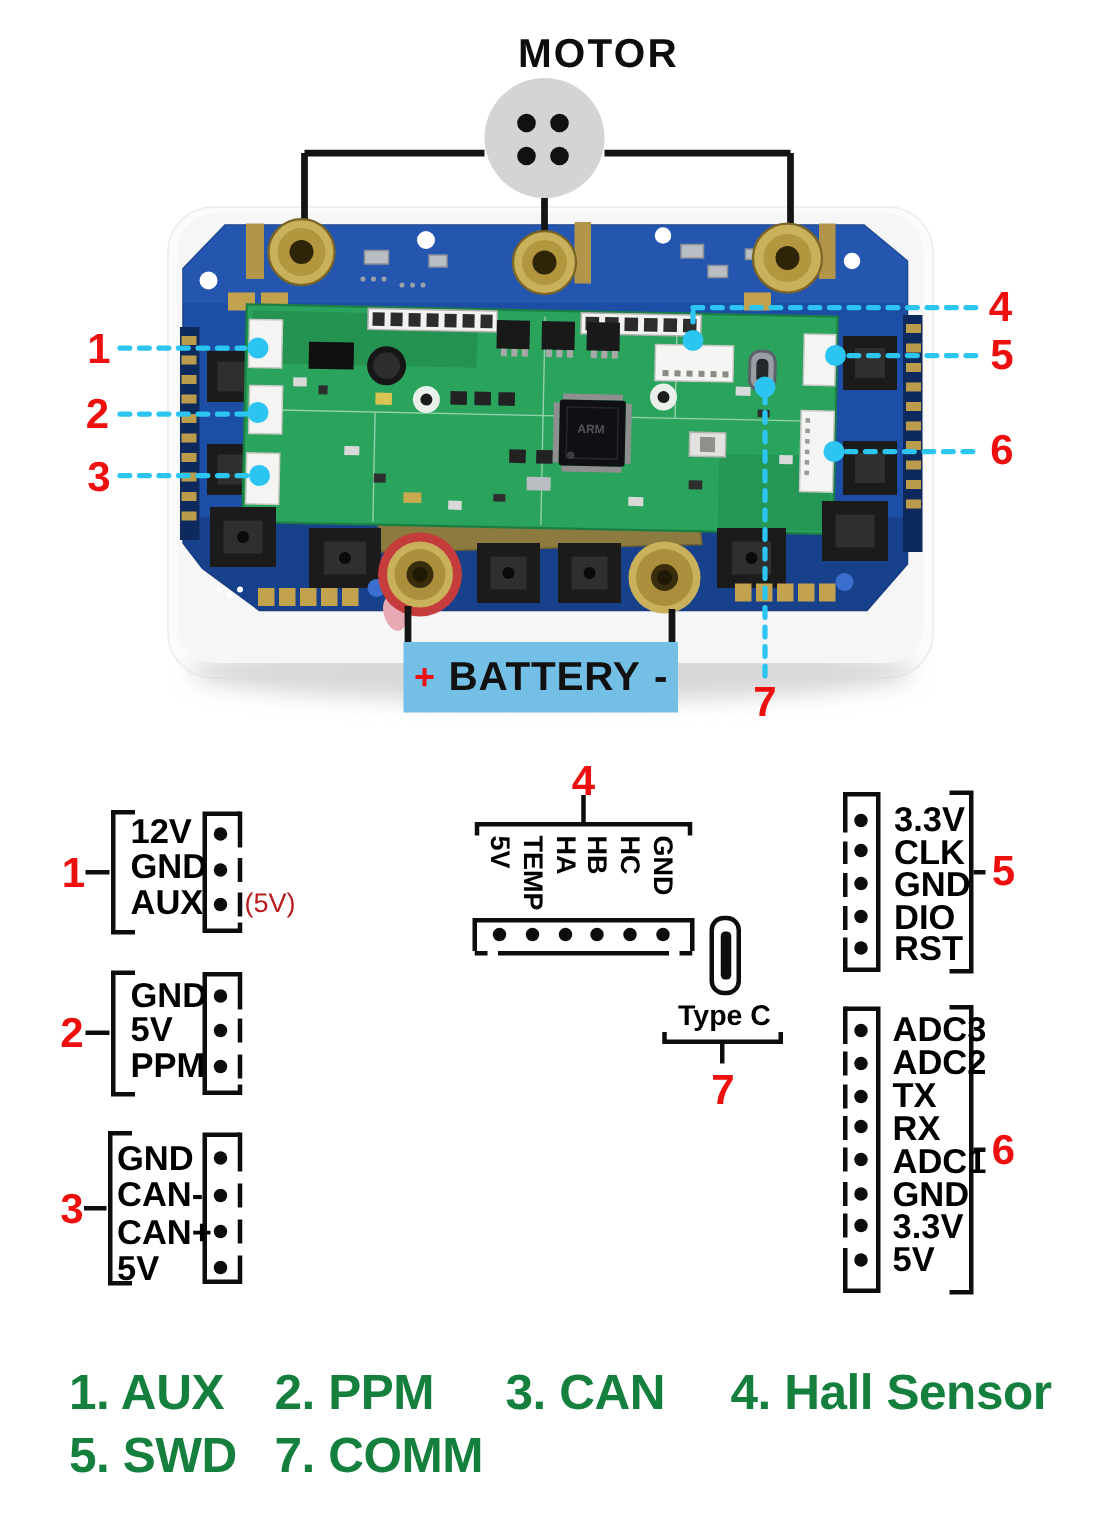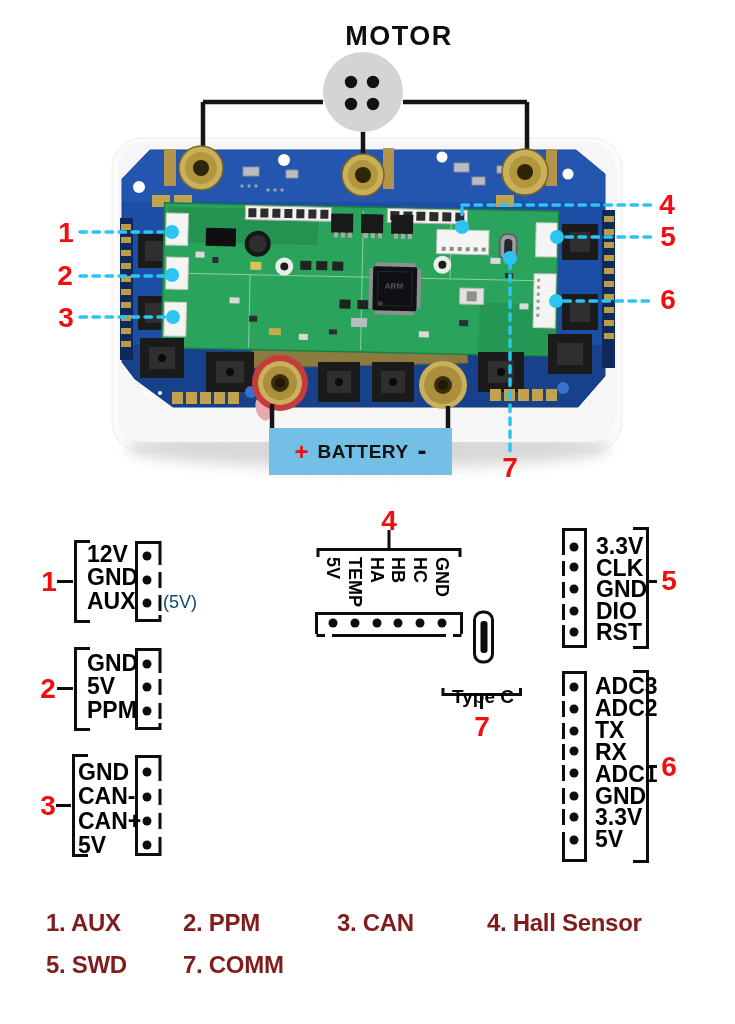--- a/index.html
+++ b/index.html
@@ -5,31 +5,31 @@
   html,body{margin:0;padding:0;background:#fff;}
   .page{position:relative;width:735px;height:1024px;background:#ffffff;
         font-family:"Liberation Sans",sans-serif;overflow:hidden;}
   .art{position:absolute;left:0;top:0;width:735px;height:1024px;}
   .motor-label{position:absolute;transform:translate(-50%,-50%);font-weight:700;
         font-size:27px;letter-spacing:1.5px;color:#0d0d0d;white-space:nowrap;margin-left:36px;}
   .num{position:absolute;transform:translate(-50%,-50%);font-weight:700;
         font-size:28px;color:#ee0f0f;white-space:nowrap;}
   .pins{position:absolute;font-weight:700;font-size:23px;color:#000;}
   .pins div{white-space:nowrap;}
-  .pin-note{position:absolute;font-weight:400;font-size:18px;color:#0c4a6e;white-space:nowrap;}
+  .pin-note{position:absolute;font-weight:400;font-size:18px;color:#b91c1c;white-space:nowrap;}
   .rot{position:absolute;font-weight:700;font-size:18px;line-height:18px;color:#000;
         transform-origin:0 0;transform:rotate(90deg);white-space:nowrap;}
   .typec-label{position:absolute;transform:translate(-50%,-50%);font-weight:700;
         font-size:19px;color:#000;white-space:nowrap;}
-  .legend-item{position:absolute;font-weight:700;font-size:24px;letter-spacing:-0.3px;
-        color:#7f1d1d;white-space:nowrap;}
+  .legend-item{position:absolute;font-weight:700;font-size:33px;letter-spacing:-0.3px;
+        color:#15803d;white-space:nowrap;}
   .battery-box{position:absolute;left:269px;top:428px;width:183px;height:47px;
         background:#74bfe5;display:flex;align-items:center;justify-content:center;gap:9px;}
   .battery-box .plus{color:#ee0f0f;font-weight:700;font-size:24px;}
-  .battery-box .bat{color:#111;font-weight:700;font-size:19px;letter-spacing:0.5px;}
+  .battery-box .bat{color:#111;font-weight:700;font-size:27px;letter-spacing:0.5px;}
   .battery-box .minus{color:#111;font-weight:700;font-size:27px;}
 </style>
 </head>
 <body>
 
 <div class="page">
 
 <svg class="art" viewBox="0 0 735 1024" xmlns="http://www.w3.org/2000/svg">
   <defs>
     <filter id="soft" x="-50%" y="-50%" width="200%" height="200%">
@@ -481,21 +481,21 @@
   <div>ADC3</div>
   <div>ADC2</div>
   <div>TX</div>
   <div>RX</div>
   <div>ADC1</div>
   <div>GND</div>
   <div>3.3V</div>
   <div>5V</div>
 </div>
 
-<div class="typec-label" style="left:483px;top:697px">Type C</div>
+<div class="typec-label" style="left:483px;top:678px">Type C</div>
 
 <div class="legend-item" style="left:46px;top:909px">1. AUX</div>
 <div class="legend-item" style="left:183px;top:909px">2. PPM</div>
 <div class="legend-item" style="left:337px;top:909px">3. CAN</div>
 <div class="legend-item" style="left:487px;top:909px">4. Hall Sensor</div>
 <div class="legend-item" style="left:46px;top:951px">5. SWD</div>
 <div class="legend-item" style="left:183px;top:951px">7. COMM</div>
 
 </div>
 

